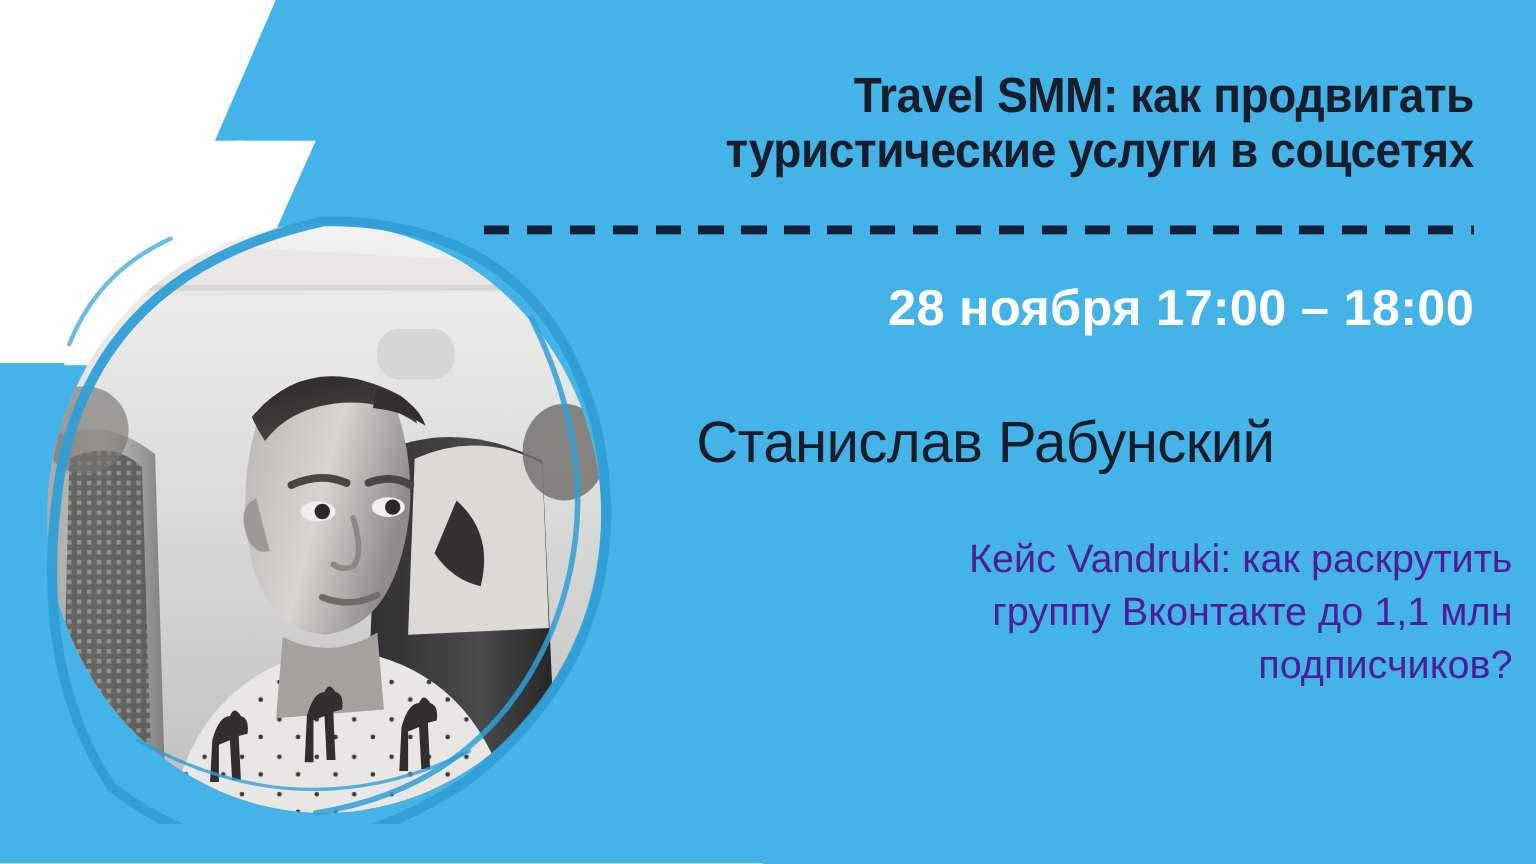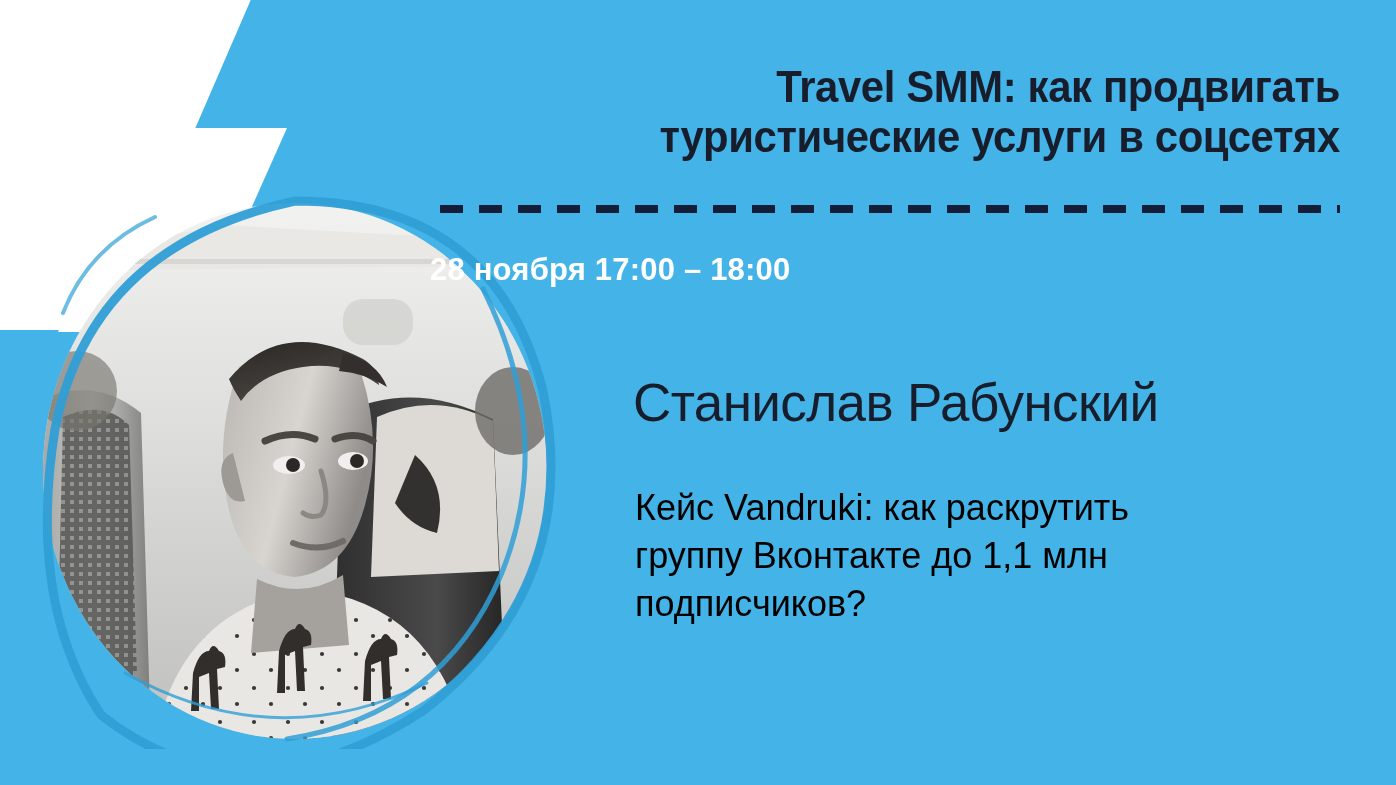--- a/index.html
+++ b/index.html
@@ -100,47 +100,49 @@
       rgba(0,0,0,0) 23px,
       rgba(0,0,0,0) 39px
     );
   }
 
   .date {
     position: absolute;
     left: 0;
     top: 252px;
     width: 910px;
+    text-align: right;
     color: #ffffff;
-    font-size: 31px;
+    font-size: 46px;
     font-weight: bold;
     letter-spacing: 0.2px;
   }
 
   .speaker-name {
     position: absolute;
     left: 203px;
     top: 372px;
     color: #181d2c;
     font-size: 53px;
     font-weight: normal;
     letter-spacing: -0.6px;
     white-space: nowrap;
   }
 
   .description {
     position: absolute;
     left: 205px;
     top: 484px;
     width: 740px;
-    color: #000000;
+    color: #4c1d95;
     font-size: 36px;
     line-height: 1.33;
     font-weight: normal;
     white-space: pre-line;
+    text-align: right;
   }
 </style>
 </head>
 <body>
 
 <div class="banner">
 
   <svg class="stripes" viewBox="0 0 330 360" preserveAspectRatio="none" aria-hidden="true">
     <g fill="#ffffff">
 

